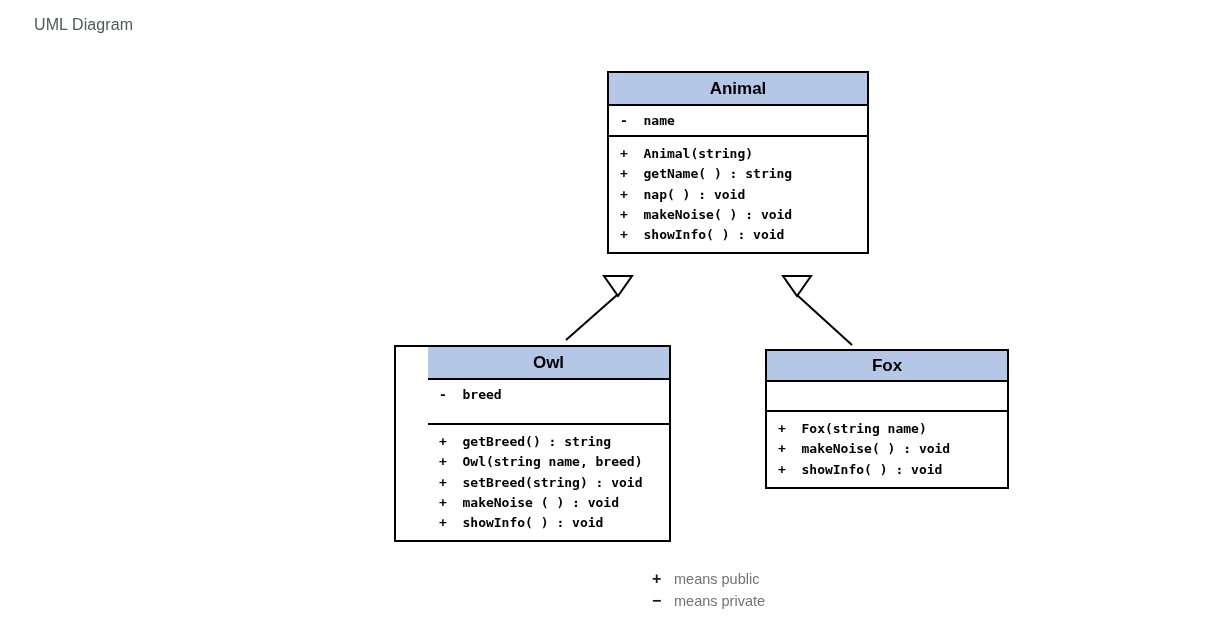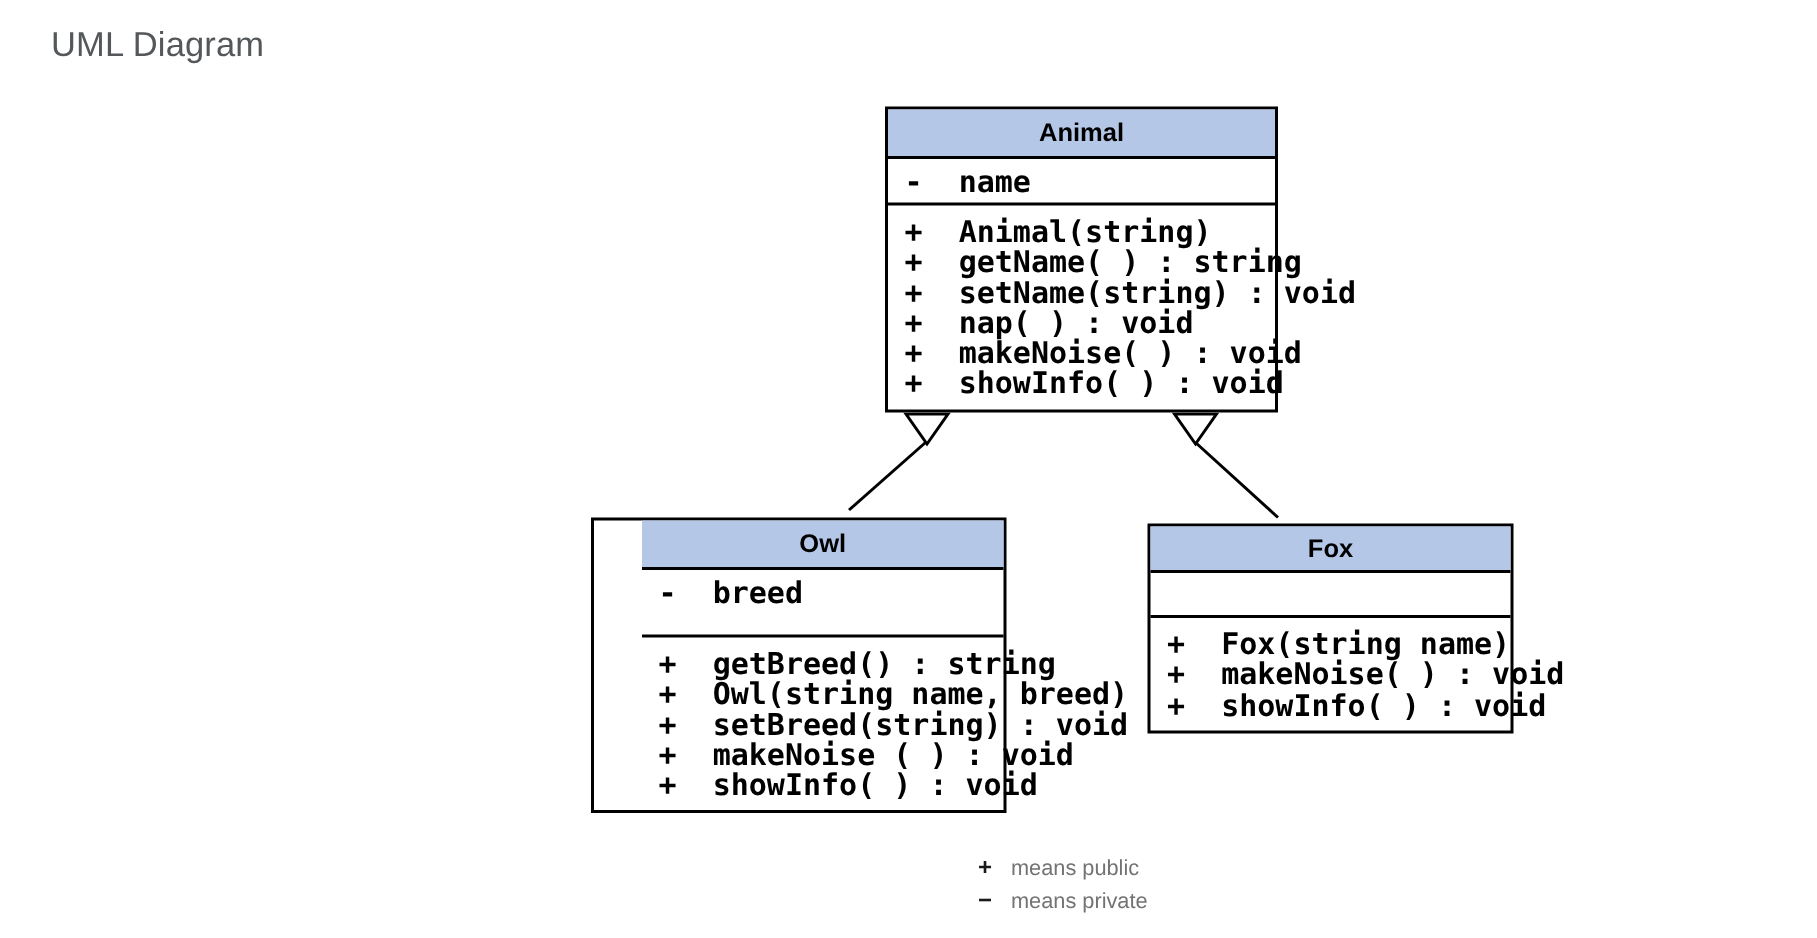--- a/index.html
+++ b/index.html
@@ -20,21 +20,21 @@
     left: 0; top: 0;
     width: 1211px;
     height: 625px;
   }
 
   
   .page-title {
     position: absolute;
     left: 34px;
     top: 16px;
-    font-size: 23px;
+    font-size: 16px;
     color: #54585a;
     letter-spacing: 0.1px;
     white-space: nowrap;
   }
 
   
   .uml-class {
     position: absolute;
     box-sizing: border-box;
     border: 2px solid #000000;
@@ -60,21 +60,21 @@
     padding: 5px 0 5px 11px;
   }
   .uml-methods {
     box-sizing: border-box;
     padding: 7px 0 7px 11px;
     border-radius: 30px;
   }
   .member {
     font-family: "DejaVu Sans Mono", "Liberation Mono", monospace;
     font-weight: bold;
-    font-size: 20px;
+    font-size: 13px;
     line-height: 20.3px;
     color: #000000;
     white-space: pre;
   }
 
   
   #connectors {
     position: absolute;
     left: 0; top: 0;
     width: 1211px;
@@ -116,29 +116,28 @@
 
   <svg id="connectors" viewBox="0 0 1211 625" xmlns="http://www.w3.org/2000/svg">
 
     <line x1="566" y1="340" x2="617" y2="295" stroke="#000000" stroke-width="2"></line>
     <polygon points="604,276 632,276 618,296" fill="#ffffff" stroke="#000000" stroke-width="2" stroke-linejoin="miter"></polygon>
 
     <line x1="852" y1="345" x2="797" y2="295" stroke="#000000" stroke-width="2"></line>
     <polygon points="783,276 811,276 797,296" fill="#ffffff" stroke="#000000" stroke-width="2" stroke-linejoin="miter"></polygon>
   </svg>
 
-  <div class="uml-class" style="left:590px; top:71px; width:262px;">
+  <div class="uml-class" style="left:607px; top:71px; width:262px;">
     <div class="uml-header" style="height:33px;">Animal</div>
     <div class="uml-attrs" style="height:31px;">
       <div class="member">-  name</div>
     </div>
     <div class="uml-methods">
       <div class="member">+  Animal(string)</div>
       <div class="member">+  getName( ) : string</div>
-      <div class="member">+  setName(string) : void</div>
       <div class="member">+  nap( ) : void</div>
       <div class="member">+  makeNoise( ) : void</div>
       <div class="member">+  showInfo( ) : void</div>
     </div>
   </div>
 
   <div class="uml-class" style="left:394px; top:345px; width:277px;padding-left:32px;">
     <div class="uml-header" style="height:33px;">Owl</div>
     <div class="uml-attrs" style="height:45px;">
       <div class="member">-  breed</div>

